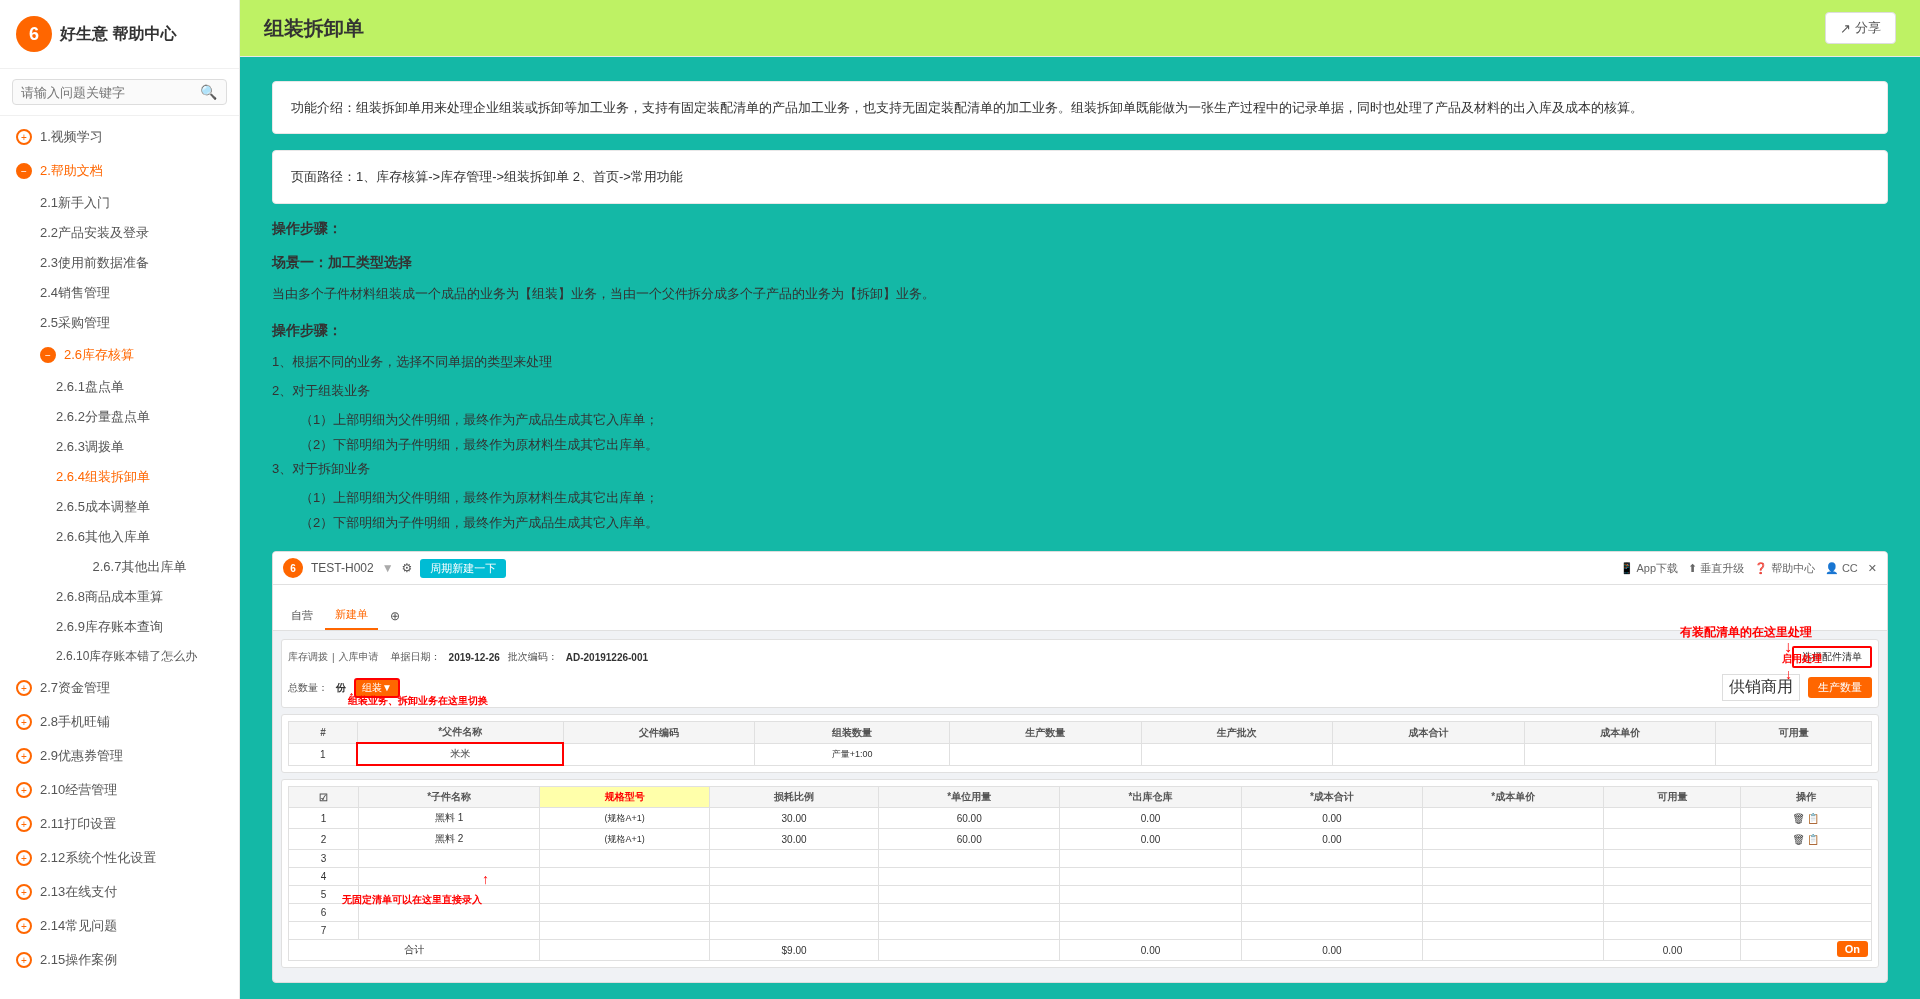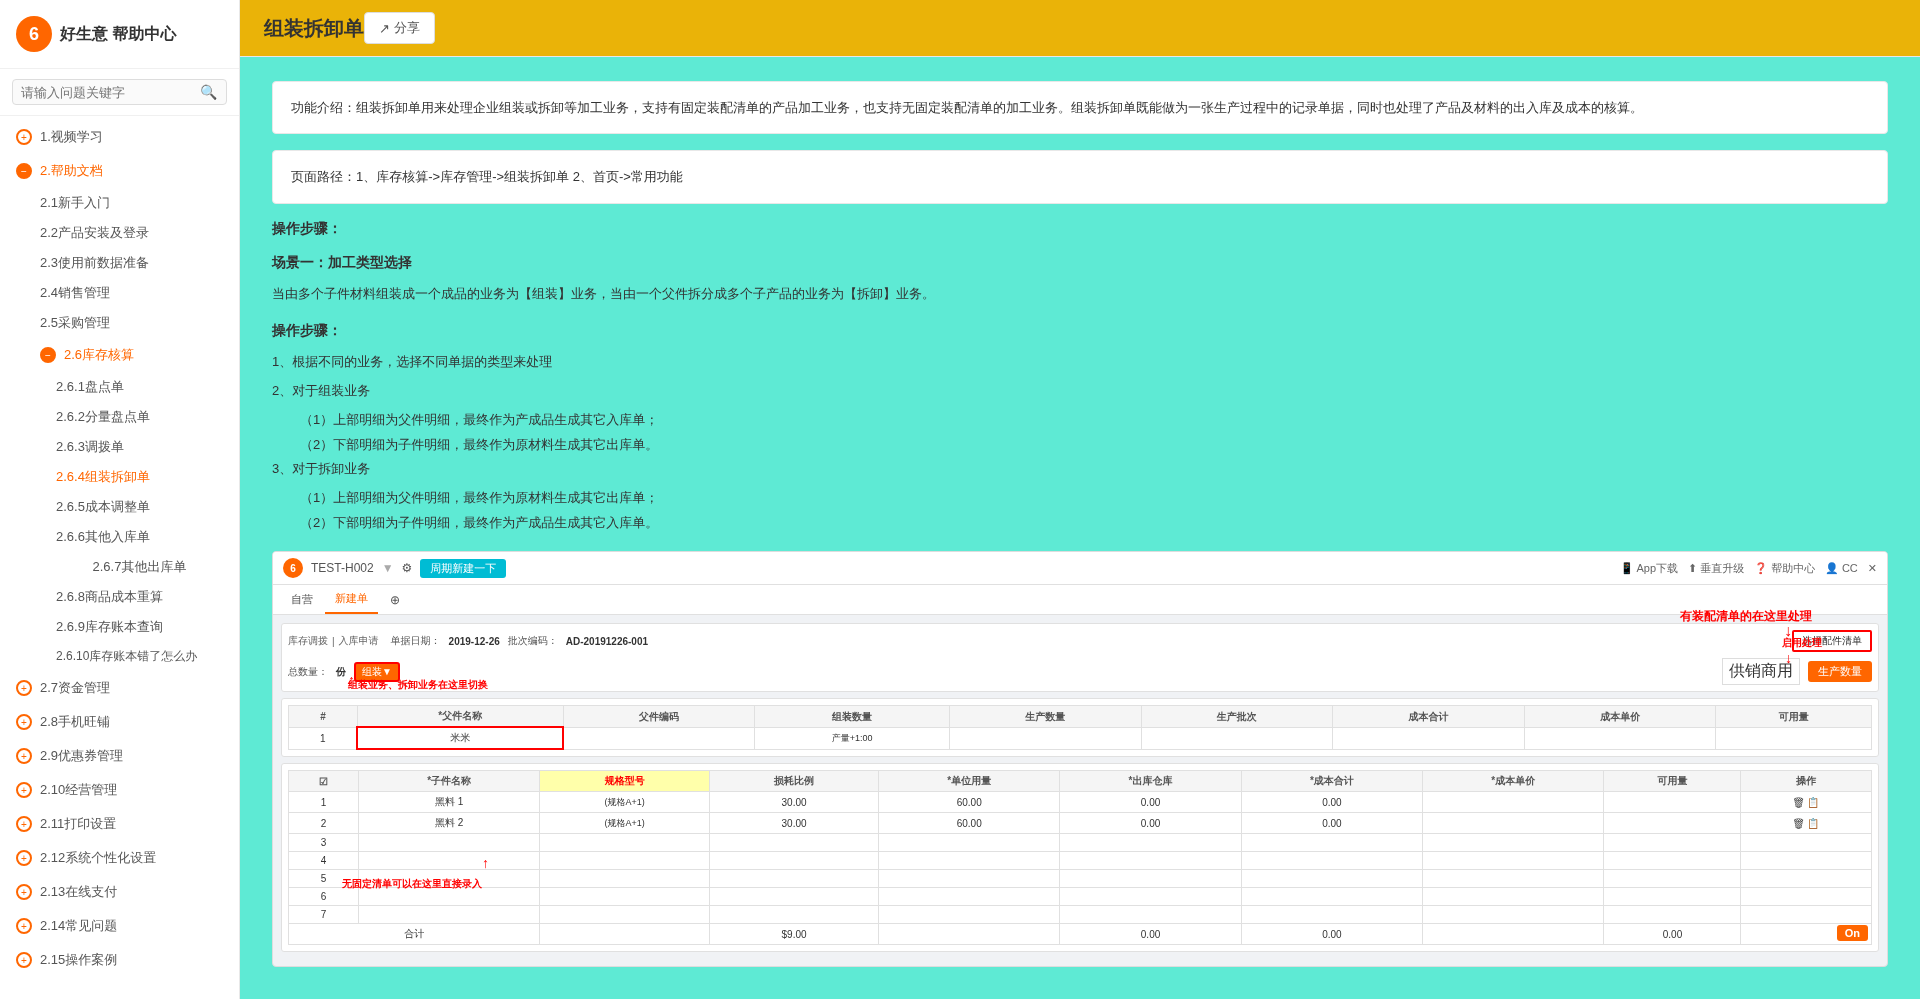--- a/index.html
+++ b/index.html
@@ -84,41 +84,42 @@
 
     
     #main {
       flex: 1;
       display: flex;
       flex-direction: column;
       overflow: hidden;
       background: #f5f5f5;
     }
     #topbar {
-      background: #eab308;
+      background: #bef264;
       border-bottom: 1px solid #e8e8e8;
       padding: 12px 24px;
       display: flex;
       align-items: center;
+      justify-content: space-between;
     }
     #page-title {
       font-size: 20px; font-weight: bold; color: #333;
     }
     #share-btn {
       display: flex; align-items: center; gap: 4px;
       border: 1px solid #ddd; border-radius: 4px;
       padding: 6px 14px; background: #fff;
       font-size: 13px; color: #555; cursor: pointer;
     }
 
     #content-area {
       flex: 1;
       overflow-y: auto;
       padding: 24px 32px;
-      background: #5eead4;
+      background: #14b8a6;
       margin: 0;
     }
 
     .info-block {
       border: 1px solid #e8e8e8;
       border-radius: 4px;
       padding: 14px 18px;
       margin-bottom: 16px;
       background: #fff;
       font-size: 13px;
@@ -188,20 +189,21 @@
       align-items: center;
       padding: 0 8px;
       border-bottom: 1px solid #e0e0e0;
       gap: 2px;
     }
     .ss-nav-item {
       padding: 6px 10px;
       font-size: 11px;
       color: #555;
       cursor: pointer;
+      margin-top: 16px;
     }
     .ss-nav-item.active {
       color: #f60;
       border-bottom: 2px solid #f60;
     }
     .ss-content {
       padding: 8px;
     }
     .ss-btn-orange {
       background: #f60;

